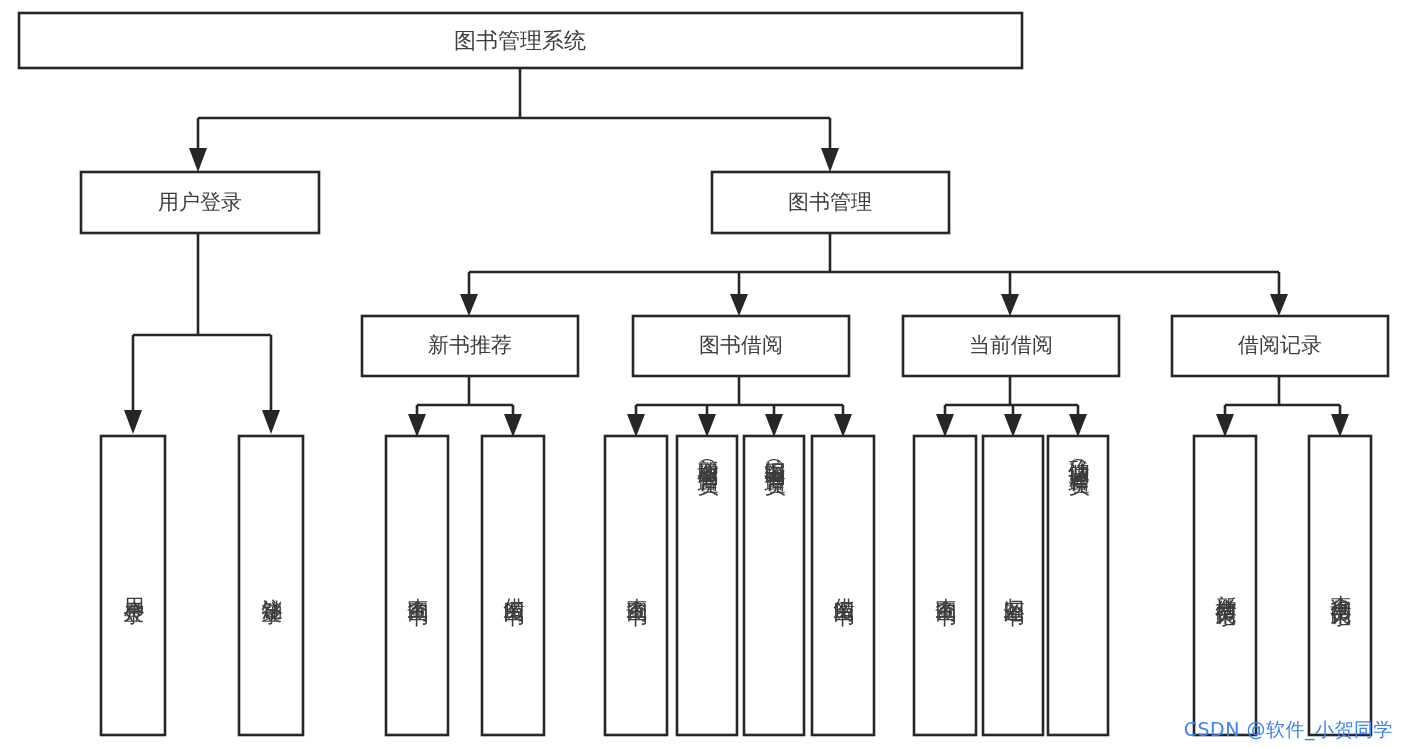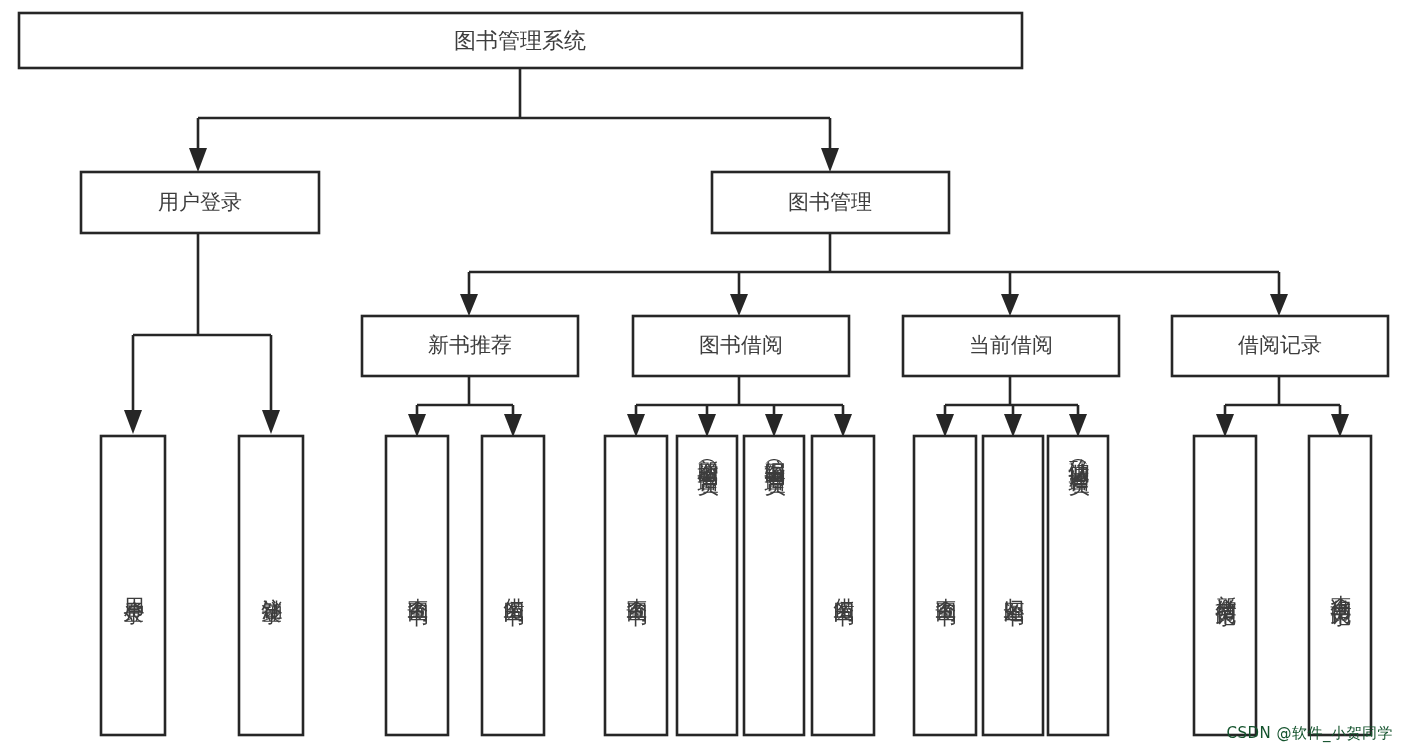--- a/index.html
+++ b/index.html
@@ -69,22 +69,22 @@
     letter-spacing: 2.5px;
     color: #3d3d3d;
     white-space: nowrap;
     text-align: center;
   }
   .watermark {
     position: absolute;
     right: 12px;
     bottom: 4px;
     font-family: "DejaVu Sans", "Liberation Sans", sans-serif;
-    font-size: 15px;
-    color: #14532d;
+    font-size: 19px;
+    color: #3b82f6;
     letter-spacing: 0.5px;
     white-space: nowrap;
   }
 </style>
 </head>
 <body>
 
 <div id="diagram-root">
 
   <svg id="flow-svg" viewBox="0 0 1405 747" xmlns="http://www.w3.org/2000/svg">

